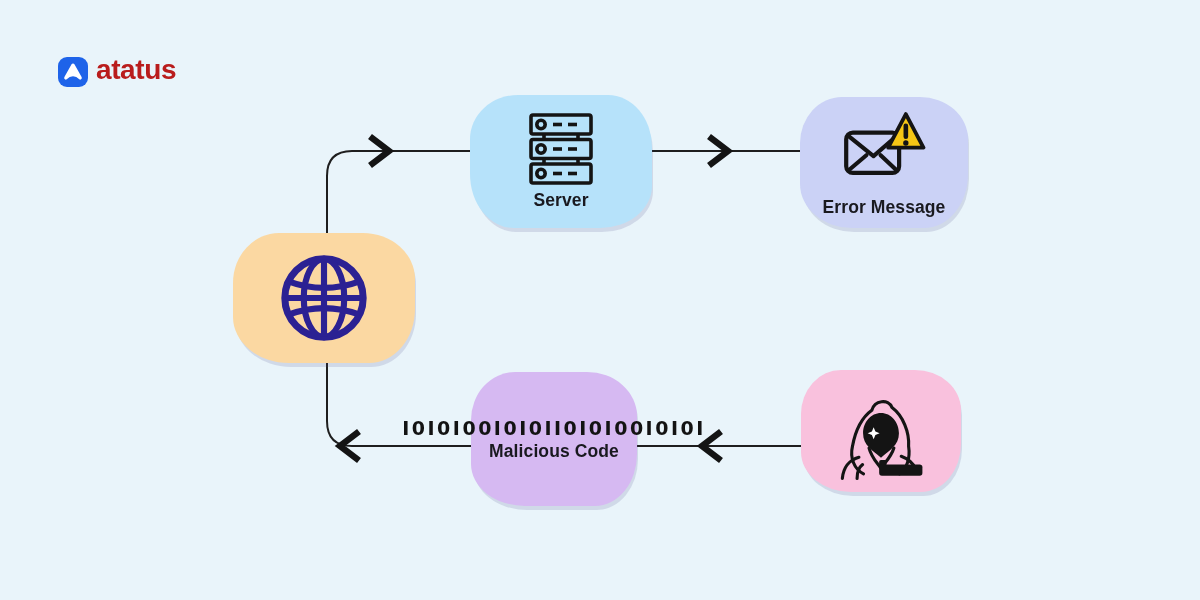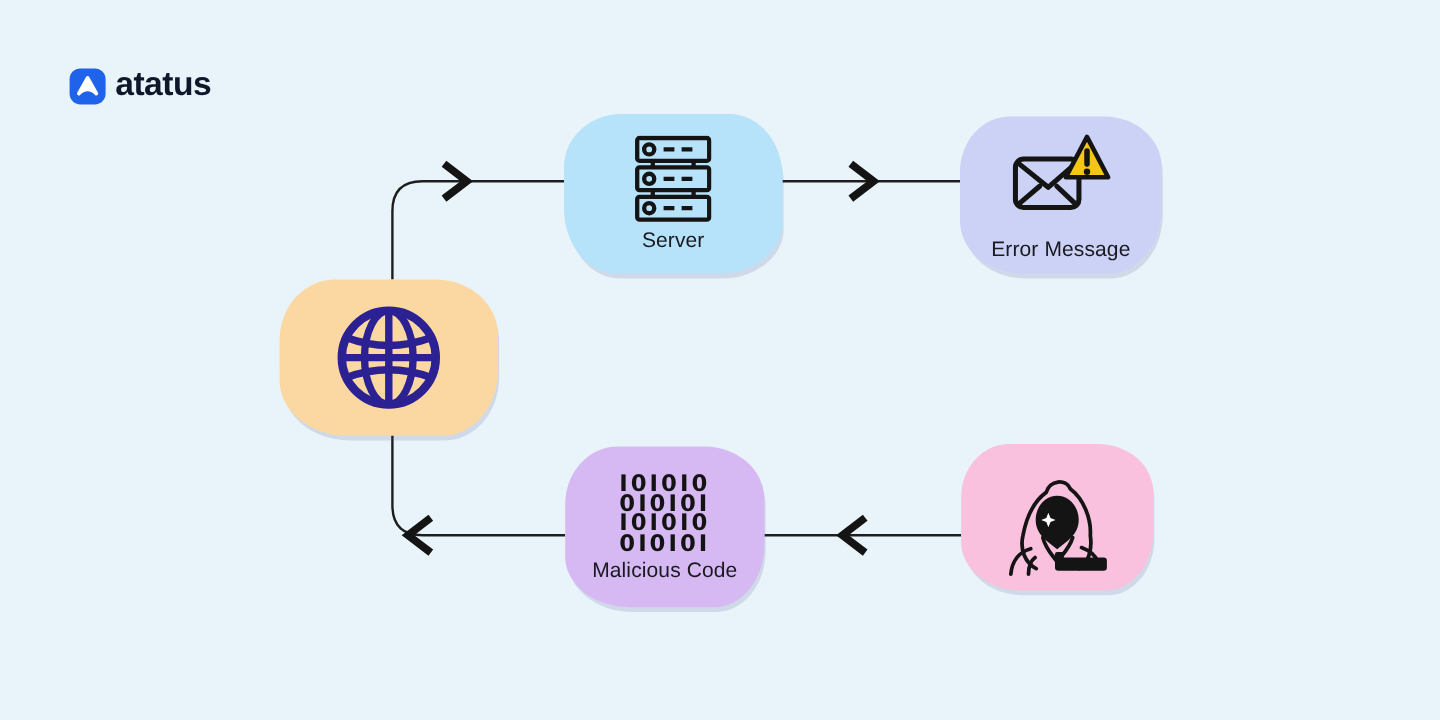--- a/index.html
+++ b/index.html
@@ -3,46 +3,46 @@
 <meta charset="utf-8">
 <style>
   html,body{margin:0;padding:0;background:#E9F4FA;}
   .canvas{
     position:relative;width:1200px;height:600px;background:#E9F4FA;
     font-family:"Liberation Sans",sans-serif;overflow:hidden;
   }
   
   .logo{position:absolute;left:58px;top:56px;display:flex;align-items:center;gap:8px;}
   .logo-badge{width:30px;height:30px;background:#1E63E9;border-radius:9px;display:grid;place-items:center;}
-  .wordmark{font-size:28px;font-weight:700;color:#0f172a;letter-spacing:-0.4px;line-height:1;padding-bottom:3px;}
+  .wordmark{font-size:28px;font-weight:700;color:#b91c1c;letter-spacing:-0.4px;line-height:1;padding-bottom:3px;}
   
   .connectors{position:absolute;left:0;top:0;pointer-events:none;}
   .flow-line{stroke:#1E1E1E;stroke-width:2;fill:none;}
   .flow-arrow{stroke:#141414;stroke-width:6.4;fill:none;stroke-linejoin:miter;}
   
   .blob{
     position:absolute;display:flex;flex-direction:column;align-items:center;justify-content:center;
     box-shadow:2px 5px 0 -1px rgba(82,78,140,0.16);
   }
-  .node-label{font-size:17.5px;color:#19191f;letter-spacing:0.1px;line-height:1;}
+  .node-label{font-size:17.5px;color:#19191f;letter-spacing:0.1px;line-height:1;font-weight:bold;}
   #node-internet{left:233px;top:233px;width:182px;height:130px;background:#FBD8A2;
     border-radius:46px 52px 46px 56px / 50px 46px 54px 46px;}
   #node-server{left:470px;top:95px;width:182px;height:133px;background:#B6E2FA;
     border-radius:48px 44px 52px 44px / 44px 52px 42px 54px;}
   #node-server .node-label{margin-top:7px;}
   #node-error{left:800px;top:97px;width:168px;height:131px;background:#CBD2F6;
     border-radius:42px 48px 44px 52px / 46px 42px 54px 44px;}
   #node-error .node-label{margin-top:16px;}
   #node-malicious{left:471px;top:372px;width:166px;height:134px;background:#D6B9F2;
     border-radius:44px 50px 42px 54px / 48px 44px 52px 42px;}
   #node-malicious .node-label{margin-top:6px;}
   #node-hacker{left:801px;top:370px;width:160px;height:122px;background:#F9C1DD;
     border-radius:40px 46px 40px 50px / 44px 40px 48px 40px;}
   
-  .binary{display:flex;flex-direction:column;align-items:center;margin-top:2px;}
+  .binary{display:flex;flex-direction:row;align-items:center;margin-top:2px;}
   .binary-line{
     font-family:"DejaVu Sans",sans-serif;font-weight:700;font-size:19px;line-height:16.5px;
     letter-spacing:2.5px;color:#131313;white-space:pre;
   }
 </style>
 </head>
 <body>
 
 <div class="canvas">
 

